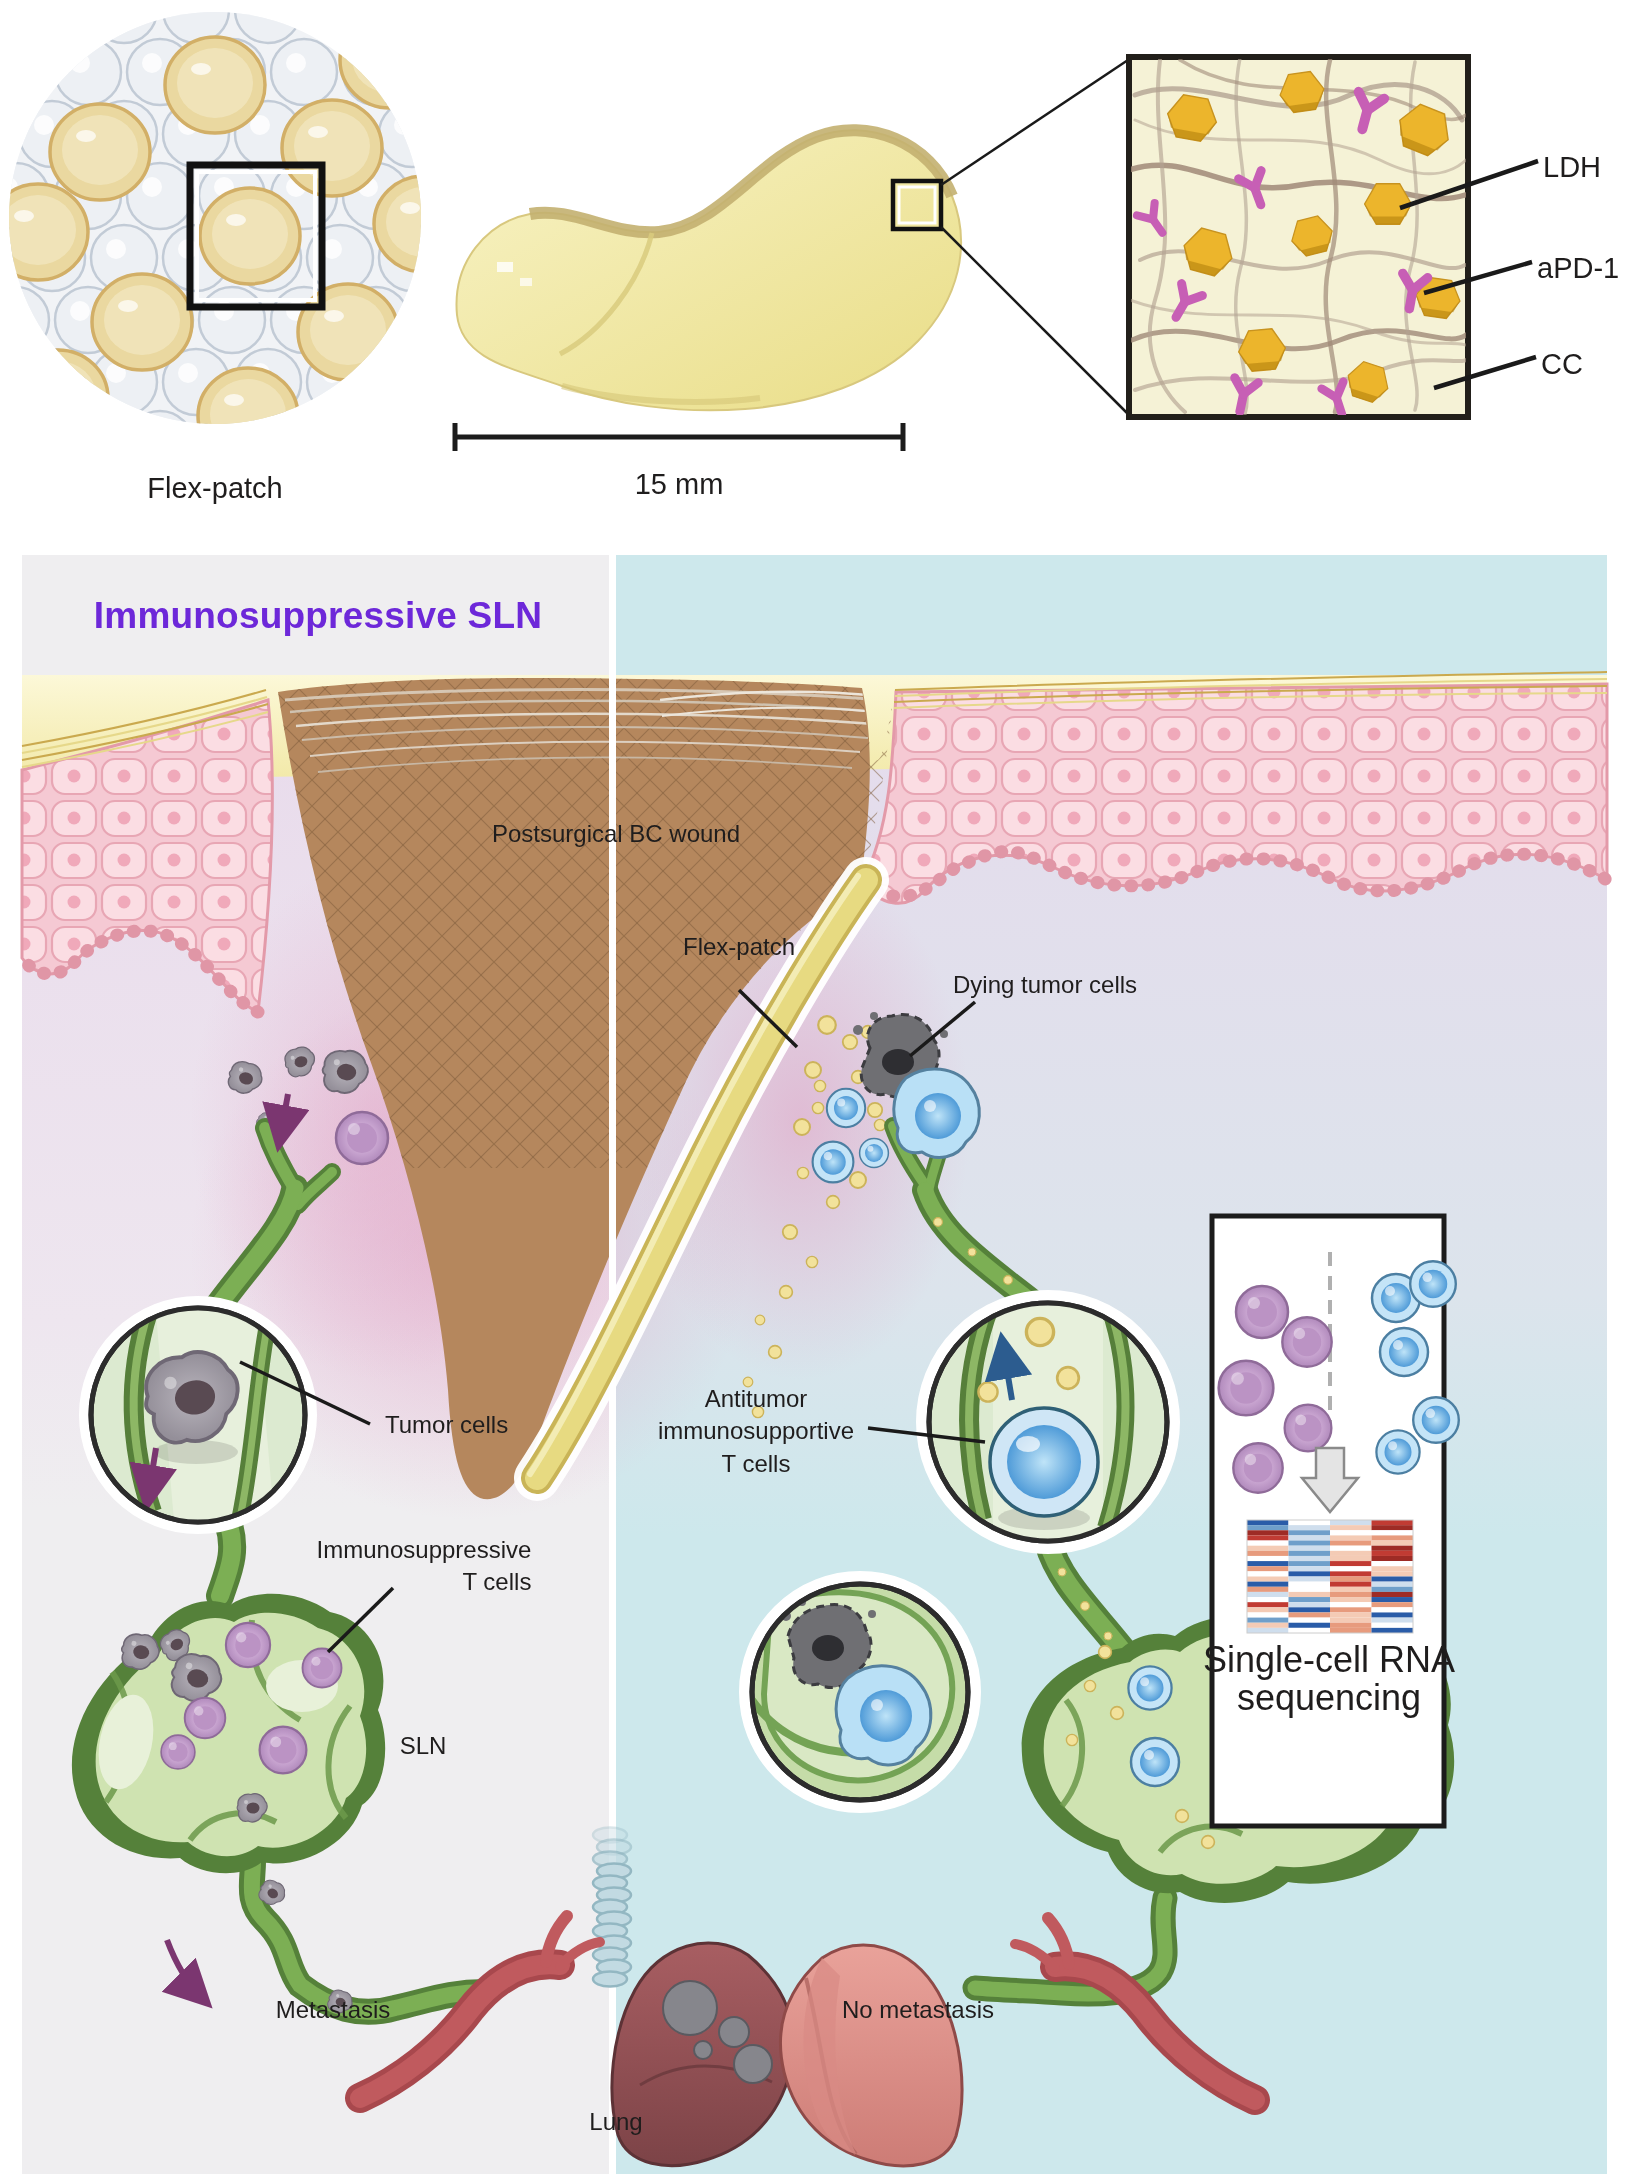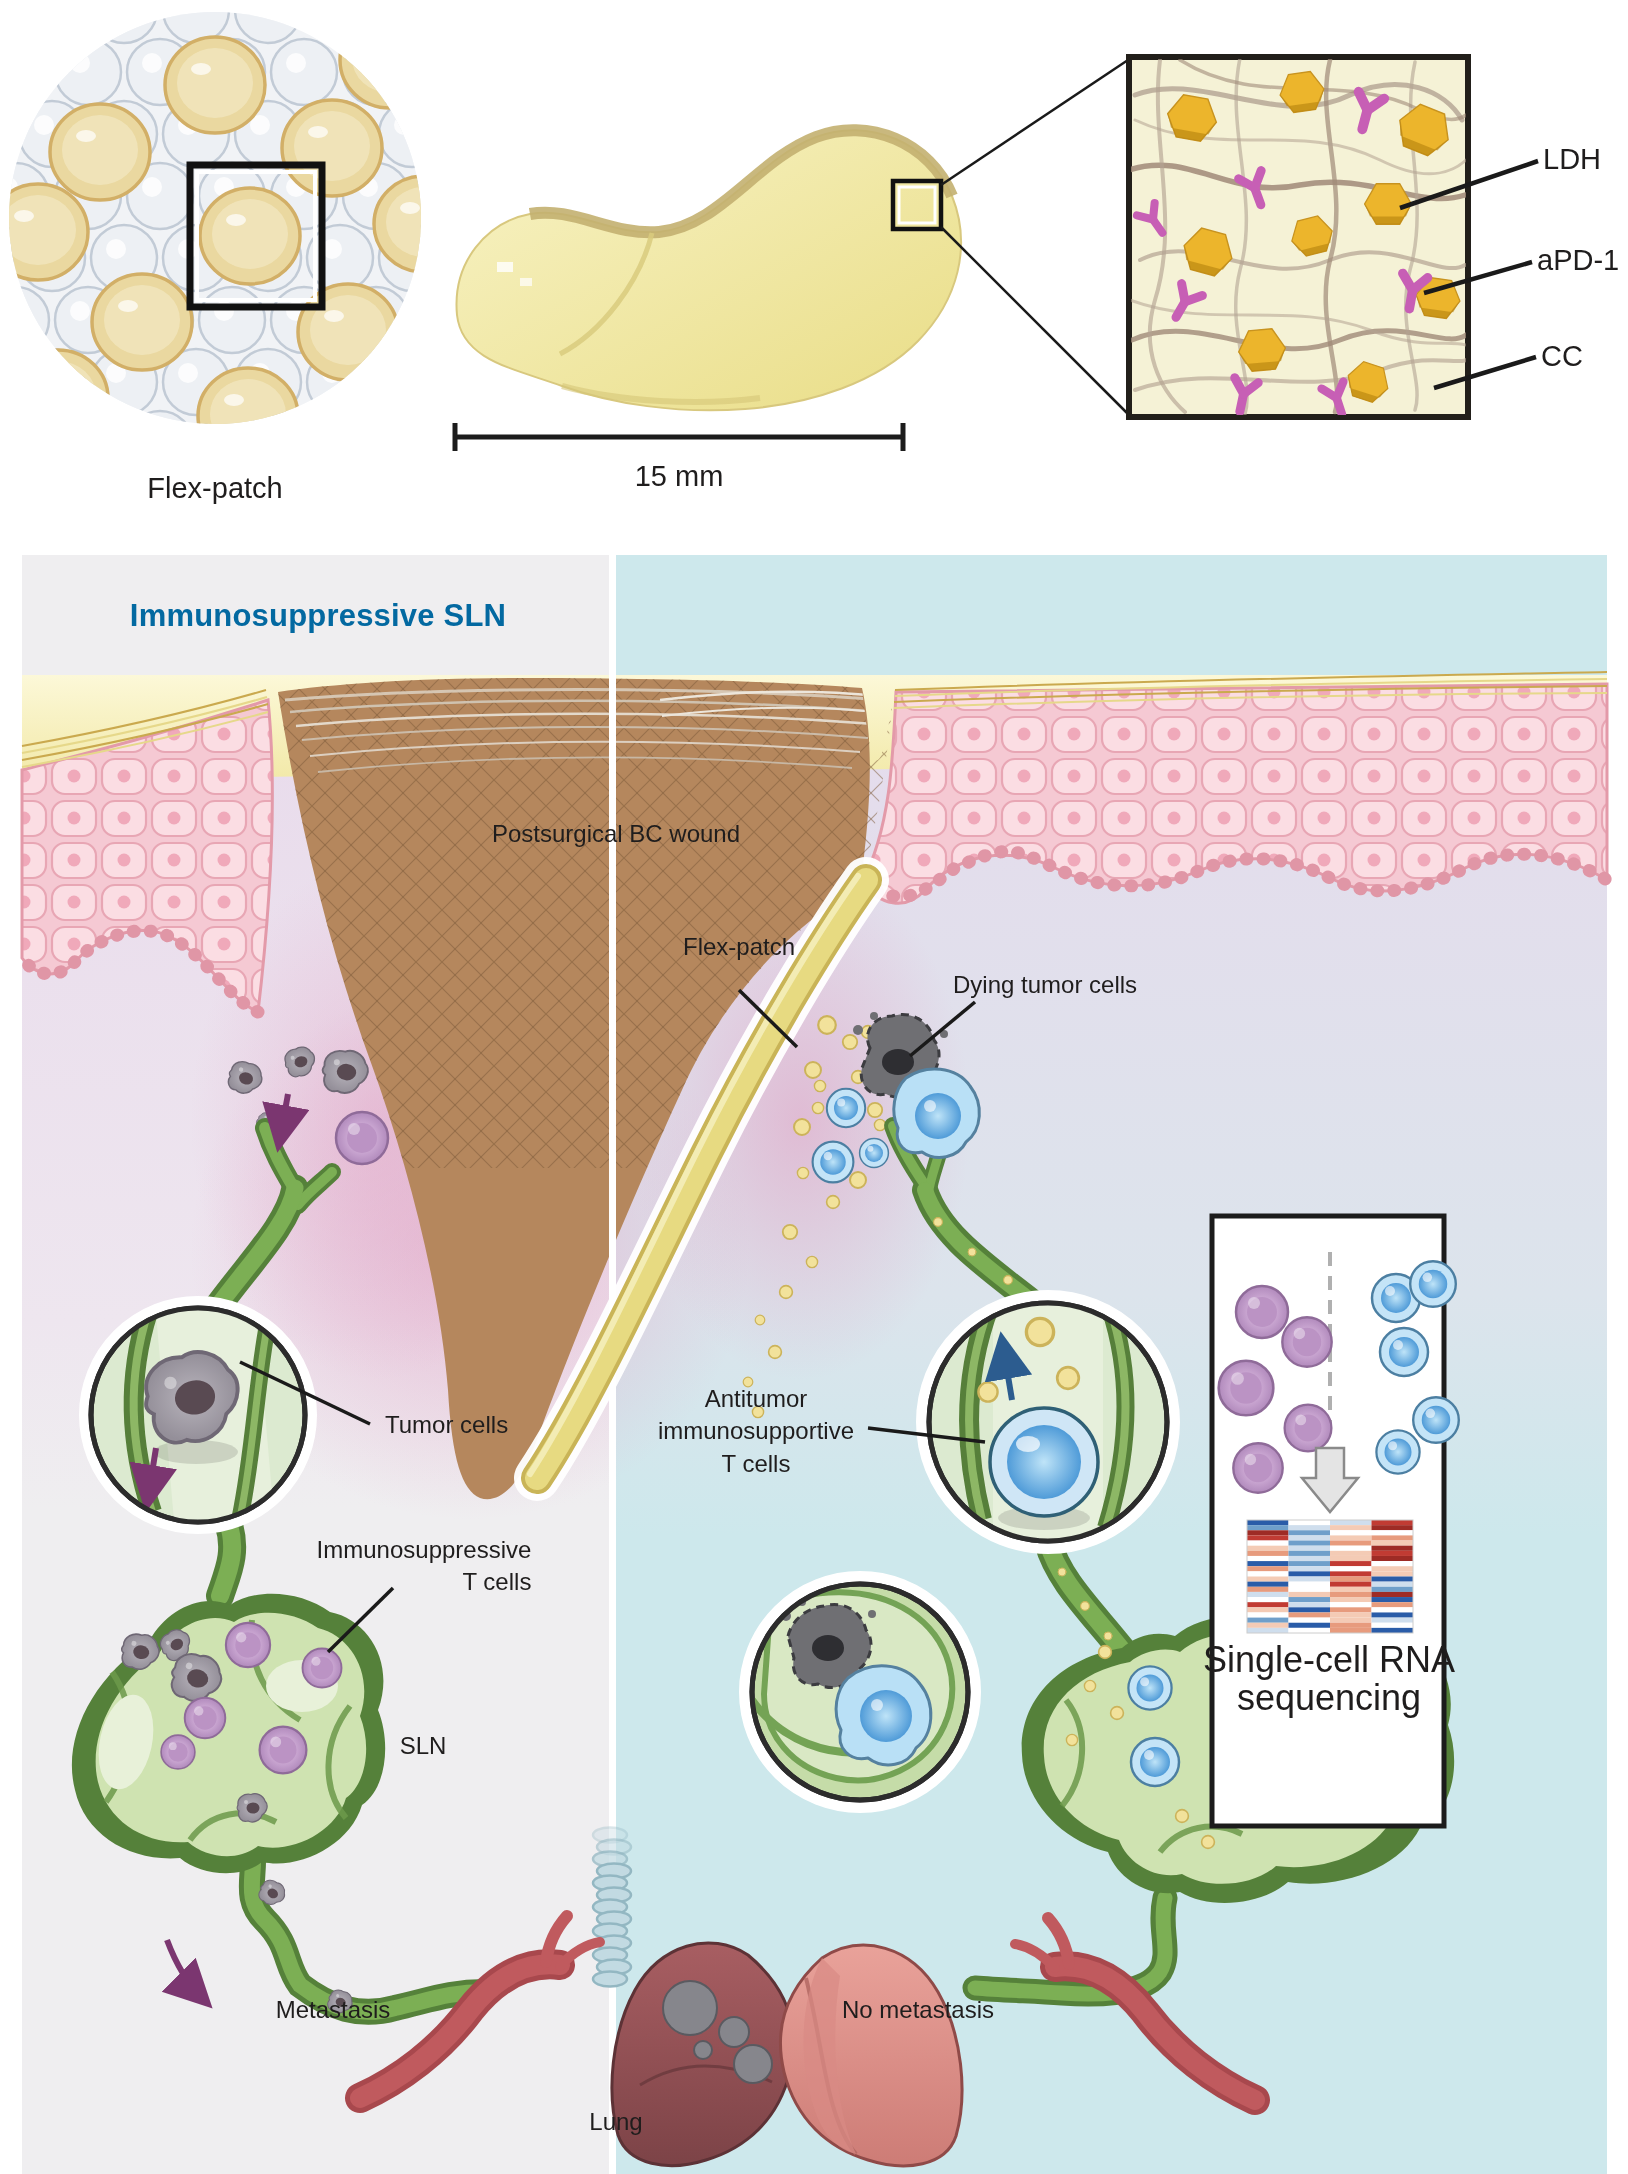--- a/index.html
+++ b/index.html
@@ -2,22 +2,22 @@
 <html><head>
 <meta charset="utf-8">
 <style>
   html,body{margin:0;padding:0;background:#ffffff;}
   #canvas{position:relative;width:1628px;height:2174px;background:#ffffff;overflow:hidden;
           font-family:"Liberation Sans", sans-serif;}
   #fig{position:absolute;left:0;top:0;}
   .lbl{position:absolute;color:#1f1d1d;font-size:24px;line-height:1.35;white-space:nowrap;}
   .center{transform:translate(-50%,-50%);text-align:center;}
   .vcenter{transform:translate(0,-50%);}
-  .hdr{font-weight:700;font-size:31px;color:#0369a1;letter-spacing:.2px;}
-  .big{font-size:29px;}
+  .hdr{font-weight:700;font-size:37px;color:#6d28d9;letter-spacing:.2px;}
+  .big{font-size:29px;margin-top:8px;}
   .cap{font-size:29px;}
   .scrna{font-size:36px;}
 </style>
 </head>
 <body>
 
 <div id="canvas">
 
 <svg id="fig" width="1628" height="2174" viewBox="0 0 1628 2174">
   <defs>

